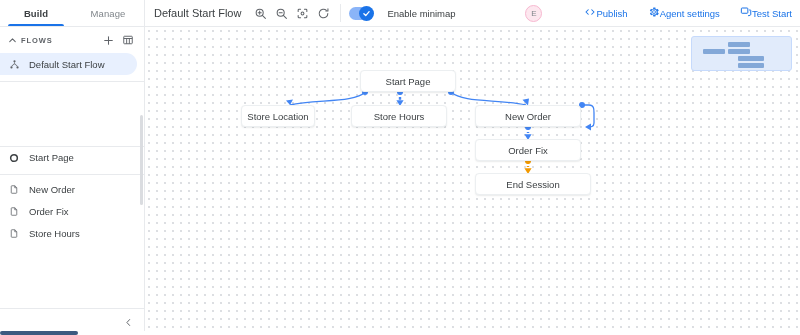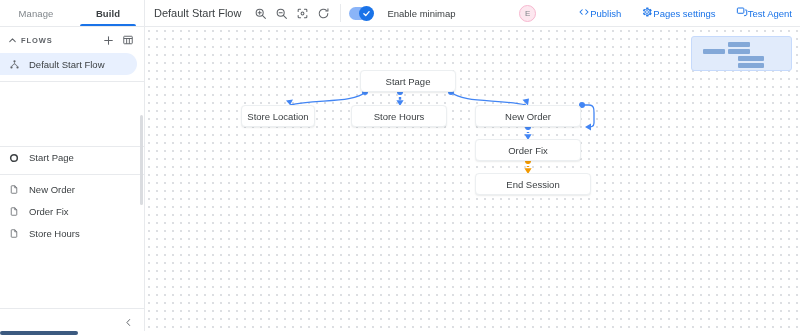--- a/index.html
+++ b/index.html
@@ -311,25 +311,25 @@
   }
 </style>
 </head>
 <body>
 
 <div class="app">
 
   <div class="topbar">
 
     <div class="tabs">
+      <div class="tab active">
+        <span>Build</span>
+      </div>
       <div class="tab">
         <span>Manage</span>
-      </div>
-      <div class="tab active">
-        <span>Build</span>
       </div>
     </div>
 
     <div class="flowbar">
       <div class="flow-title">Default Start Flow</div>
 
       <div class="tool-btn">
         <svg width="13" height="13" viewBox="0 0 24 24" fill="none" stroke="currentColor" stroke-width="1.9" stroke-linecap="round">
           <circle cx="10.5" cy="10.5" r="6.5"></circle>
             <line x1="15.4" y1="15.4" x2="21" y2="21"></line>
@@ -389,31 +389,31 @@
         <span>Publish</span>
       </div>
 
       <div class="act">
         <span>
           <svg width="12" height="12" viewBox="0 0 24 24" fill="currentColor">
             <path d="M12 8.3a3.7 3.7 0 1 0 0 7.4 3.7 3.7 0 0 0 0-7.4zm0 5.6a1.9 1.9 0 1 1 0-3.8 1.9 1.9 0 0 1 0 3.8z"></path>
             <path d="M19.4 12.9c.04-.3.06-.6.06-.9s-.02-.6-.06-.9l1.9-1.45a.46.46 0 0 0 .11-.58l-1.8-3.12a.46.46 0 0 0-.56-.2l-2.24.9a6.8 6.8 0 0 0-1.56-.9l-.34-2.38a.45.45 0 0 0-.45-.38h-3.6a.45.45 0 0 0-.45.38l-.34 2.38c-.56.23-1.08.54-1.56.9l-2.24-.9a.46.46 0 0 0-.56.2l-1.8 3.12a.45.45 0 0 0 .11.58l1.9 1.45c-.04.3-.07.6-.07.9s.03.6.07.9l-1.9 1.45a.46.46 0 0 0-.11.58l1.8 3.12c.11.2.35.27.56.2l2.24-.9c.48.36 1 .67 1.56.9l.34 2.38c.03.22.22.38.45.38h3.6c.23 0 .42-.16.45-.38l.34-2.38c.56-.23 1.08-.54 1.56-.9l2.24.9c.21.07.45 0 .56-.2l1.8-3.12a.46.46 0 0 0-.11-.58zM12 17.2A5.2 5.2 0 1 1 12 6.8a5.2 5.2 0 0 1 0 10.4z" opacity=".95"></path>
           </svg>
         </span>
-        <span>Pages settings</span>
+        <span>Agent settings</span>
       </div>
 
       <div class="act">
         <span>
           <svg width="12" height="12" viewBox="0 0 24 24" fill="none" stroke="currentColor" stroke-width="2" stroke-linejoin="round">
             <rect x="2.7" y="4" width="13" height="10.5" rx="1.6"></rect>
             <path d="M18.3 8h2.4a.8.8 0 0 1 .8.8v8.4a.8.8 0 0 1-.8.8h-1.1l-2.1 2.2v-2.2"></path>
           </svg>
         </span>
-        <span>Test Agent</span>
+        <span>Test Start</span>
       </div>
     </div>
   </div>
 
   <div class="sidebar">
 
     <div class="section-head">
       <div class="chev">
         <svg width="11" height="11" viewBox="0 0 24 24" fill="none" stroke="currentColor" stroke-width="2.2" stroke-linecap="round" stroke-linejoin="round">
           <polyline points="6,14.5 12,8.5 18,14.5"></polyline>

